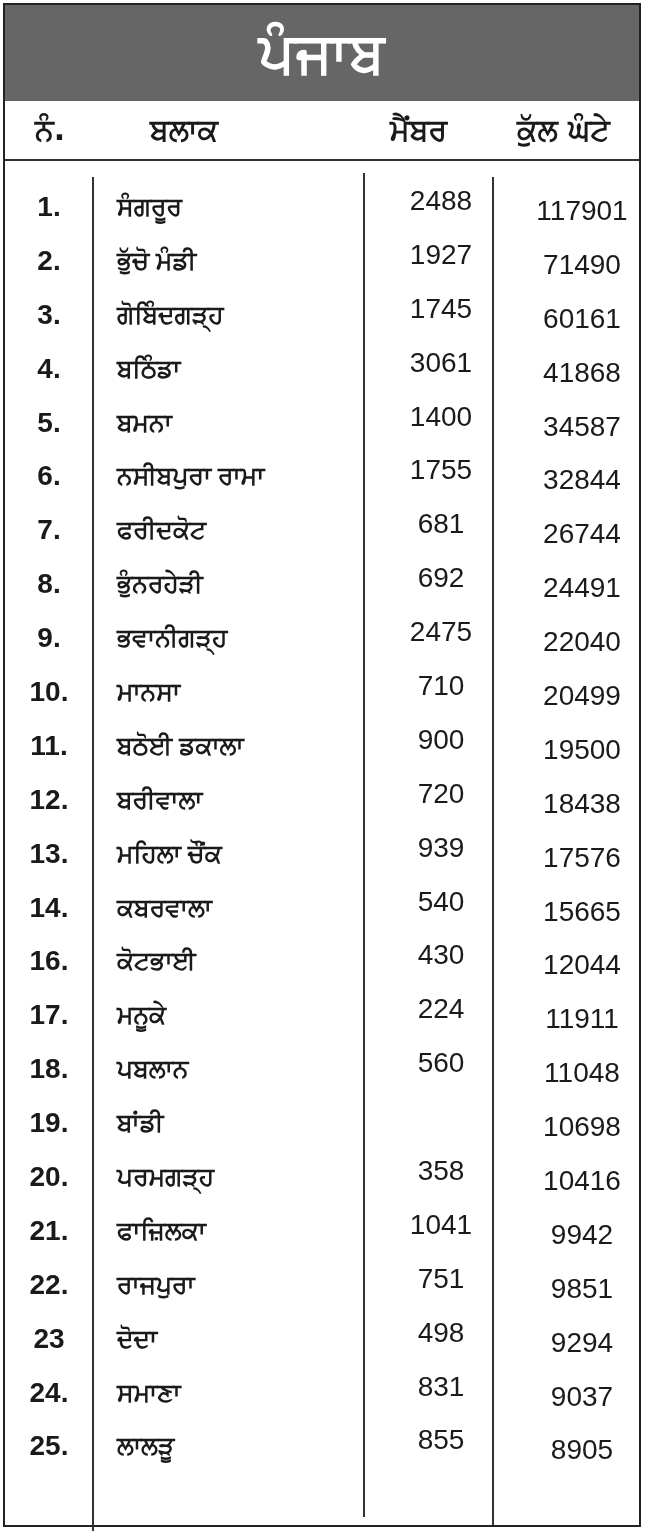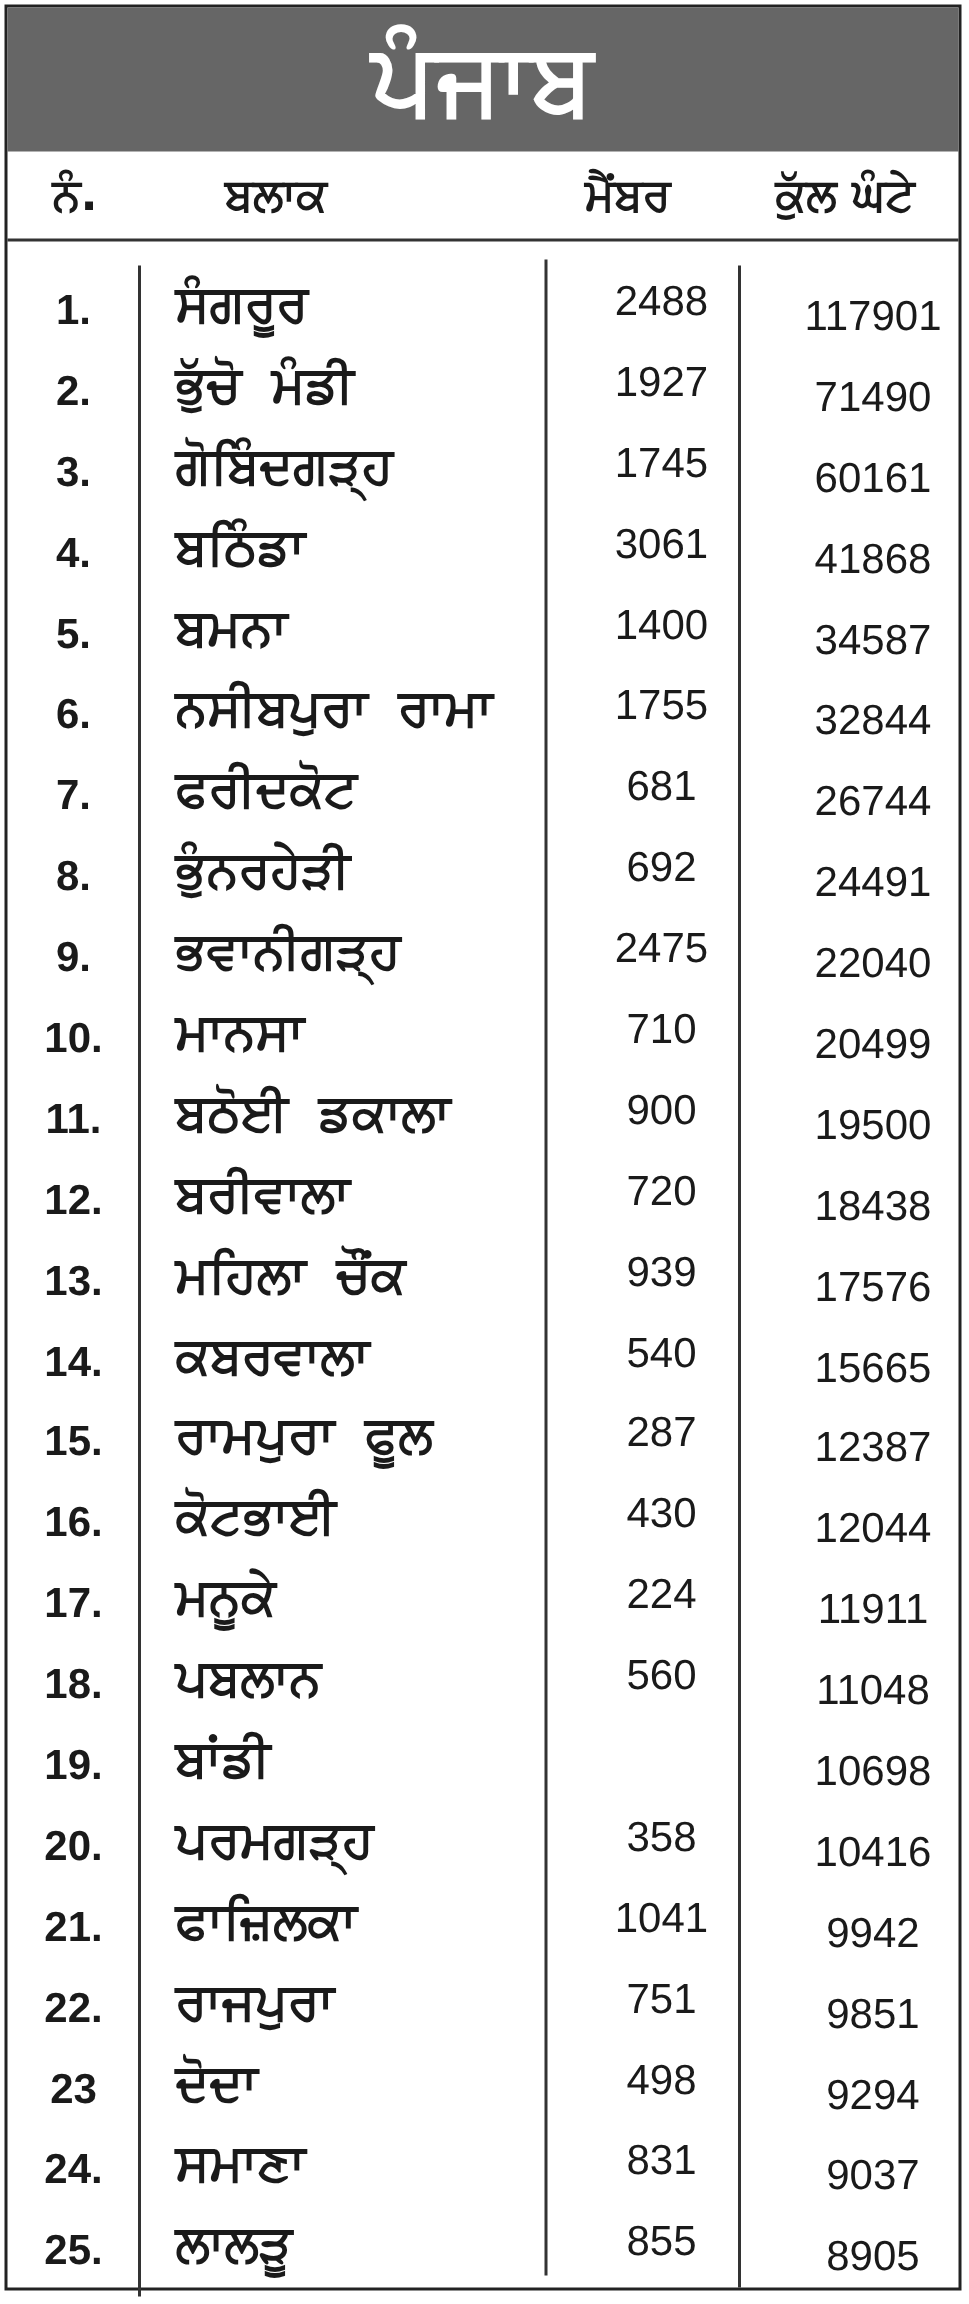--- a/index.html
+++ b/index.html
@@ -2,35 +2,35 @@
 <html><head>
 <meta charset="utf-8">
 <style>
   html, body { margin: 0; padding: 0; background: #ffffff; }
   body { width: 646px; height: 1536px; position: relative; overflow: hidden;
          font-family: "Liberation Sans", "DejaVu Sans", sans-serif; color: #1a1a1a; }
   .frame { position: absolute; left: 3px; top: 3px; width: 638px; height: 1524px;
            border: 2px solid #222; box-sizing: border-box; }
   .banner { position: absolute; left: 0; top: 0; right: 0; height: 96px;
             background: #666666; display: flex; align-items: center; justify-content: center; }
-  .banner-title { color: #ffffff; font-size: 66px; font-weight: bold; letter-spacing: 1px;
+  .banner-title { color: #ffffff; font-size: 56px; font-weight: bold; letter-spacing: 1px;
                   font-family: "DejaVu Sans", sans-serif; }
   .header { position: absolute; left: 0; right: 0; top: 96px; height: 58px;
             border-bottom: 2px solid #333; display: flex; align-items: center; }
   .h { position: absolute; font-size: 30px; font-weight: bold; font-family: "DejaVu Sans", sans-serif; }
   .h-no { left: 30px; }
   .h-block { left: 145px; }
   .h-member { left: 385px; }
   .h-hours { left: 512px; }
   .vline { position: absolute; width: 2px; background: #333; }
   .rows { position: absolute; left: 0; right: 0; top: 175px; }
   .row { position: relative; height: 53.9px; }
   .c { position: absolute; top: 0; font-size: 28px; line-height: 53.9px; }
   .c-no { left: 0; width: 88px; text-align: center; font-weight: bold; }
-  .c-name { left: 112px; font-weight: bold; font-family: Liberation Mono, monospace; font-size: 34px; }
+  .c-name { left: 112px; font-weight: bold; font-family: Liberation Sans, sans-serif; font-size: 25px; }
   .c-mem { left: 360px; width: 152px; text-align: center; top: -6px; }
   .c-hrs { left: 490px; width: 174px; text-align: center; top: 4px; }
 </style>
 </head>
 <body>
 
 <div class="frame">
   <div class="banner">
     <span class="banner-title">ਪੰਜਾਬ</span>
   </div>
@@ -125,26 +125,20 @@
     <span class="c c-mem">939</span>
     <span class="c c-hrs">17576</span>
   </div>
       <div class="row">
     <span class="c c-no">14.</span>
     <span class="c c-name">ਕਬਰਵਾਲਾ</span>
     <span class="c c-mem">540</span>
     <span class="c c-hrs">15665</span>
   </div>
       <div class="row">
-    <span class="c c-no">15.</span>
-    <span class="c c-name">ਰਾਮਪੁਰਾ ਫੂਲ</span>
-    <span class="c c-mem">287</span>
-    <span class="c c-hrs">12387</span>
-  </div>
-      <div class="row">
     <span class="c c-no">16.</span>
     <span class="c c-name">ਕੋਟਭਾਈ</span>
     <span class="c c-mem">430</span>
     <span class="c c-hrs">12044</span>
   </div>
       <div class="row">
     <span class="c c-no">17.</span>
     <span class="c c-name">ਮਨੂਕੇ</span>
     <span class="c c-mem">224</span>
     <span class="c c-hrs">11911</span>

